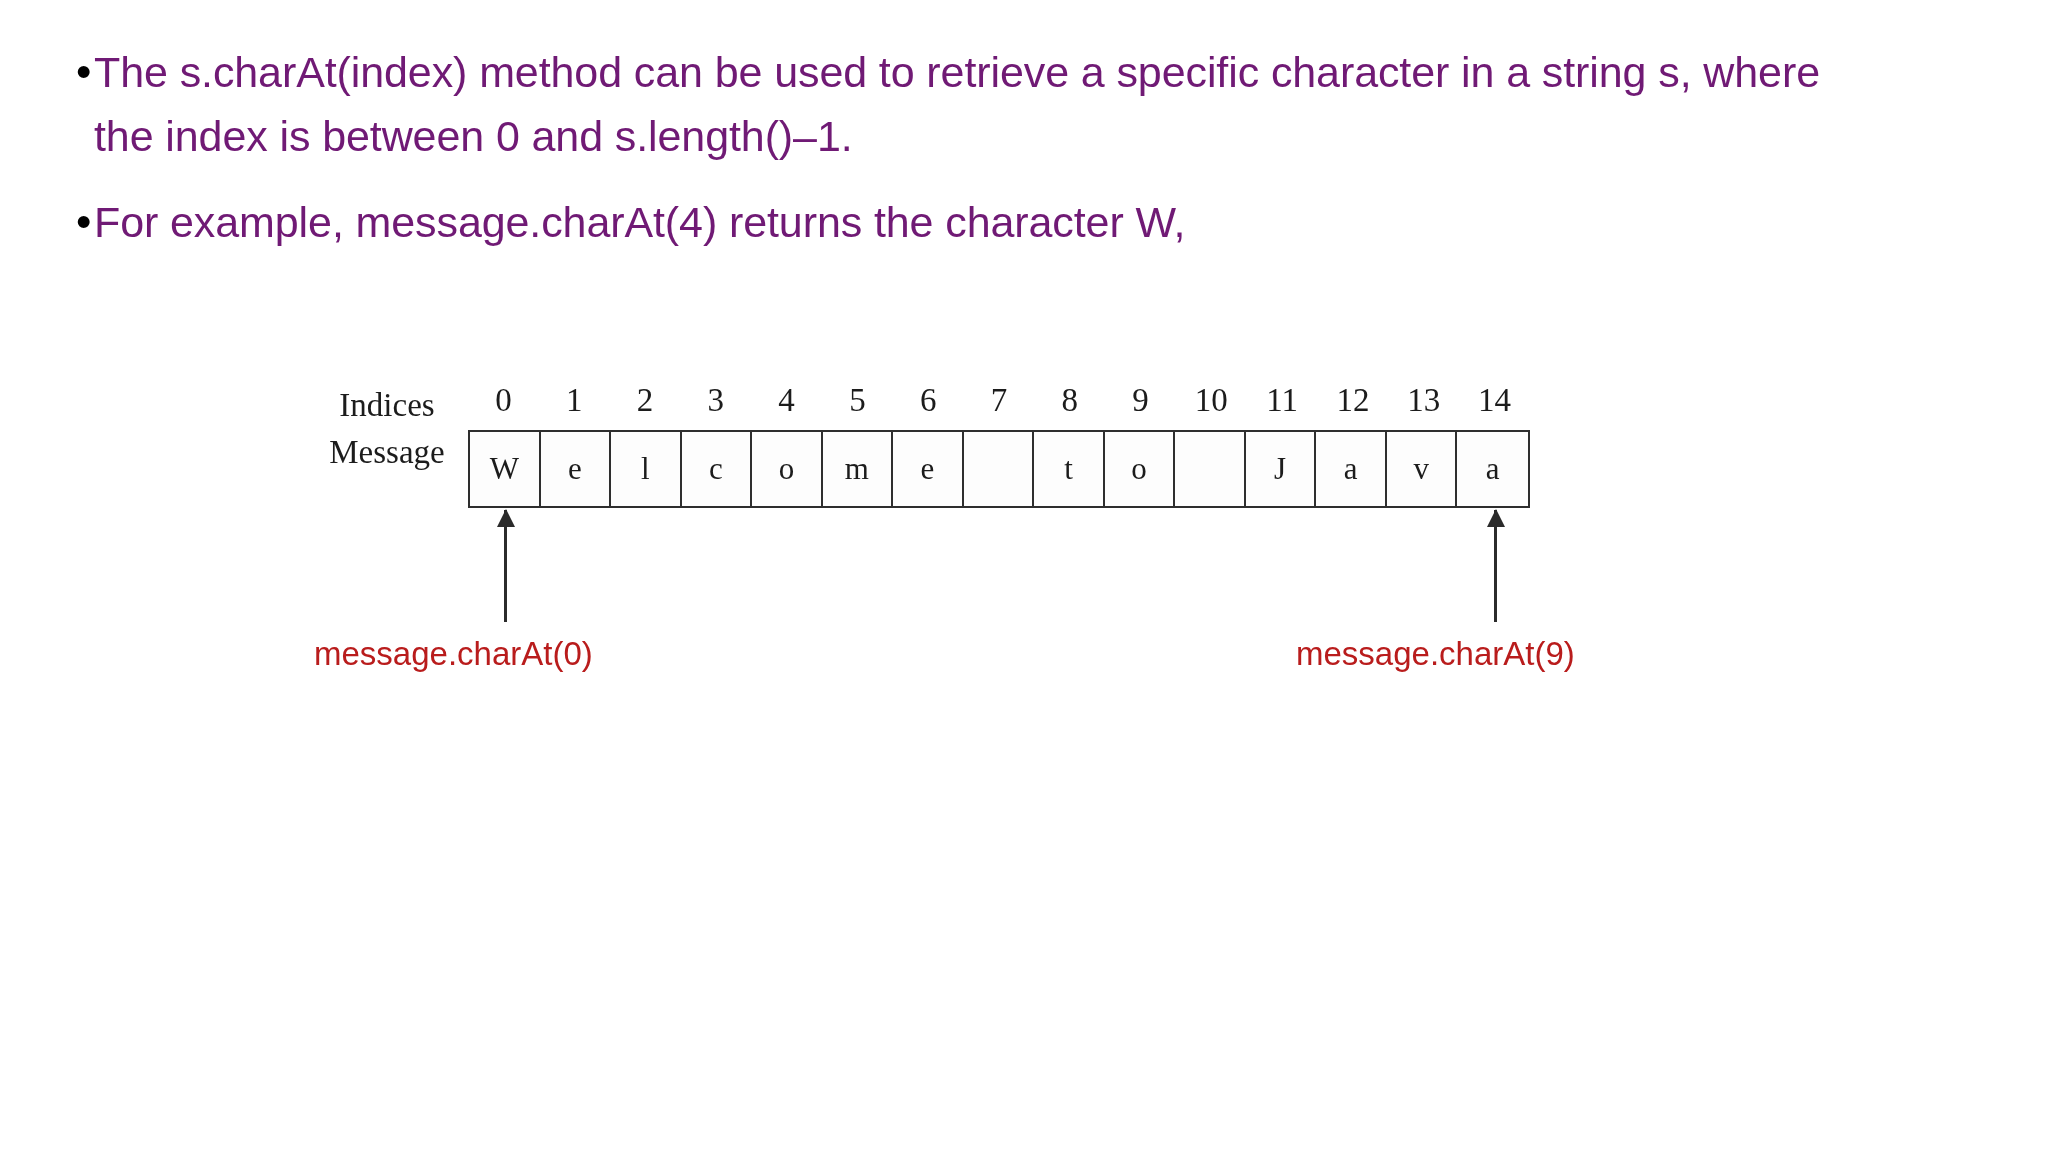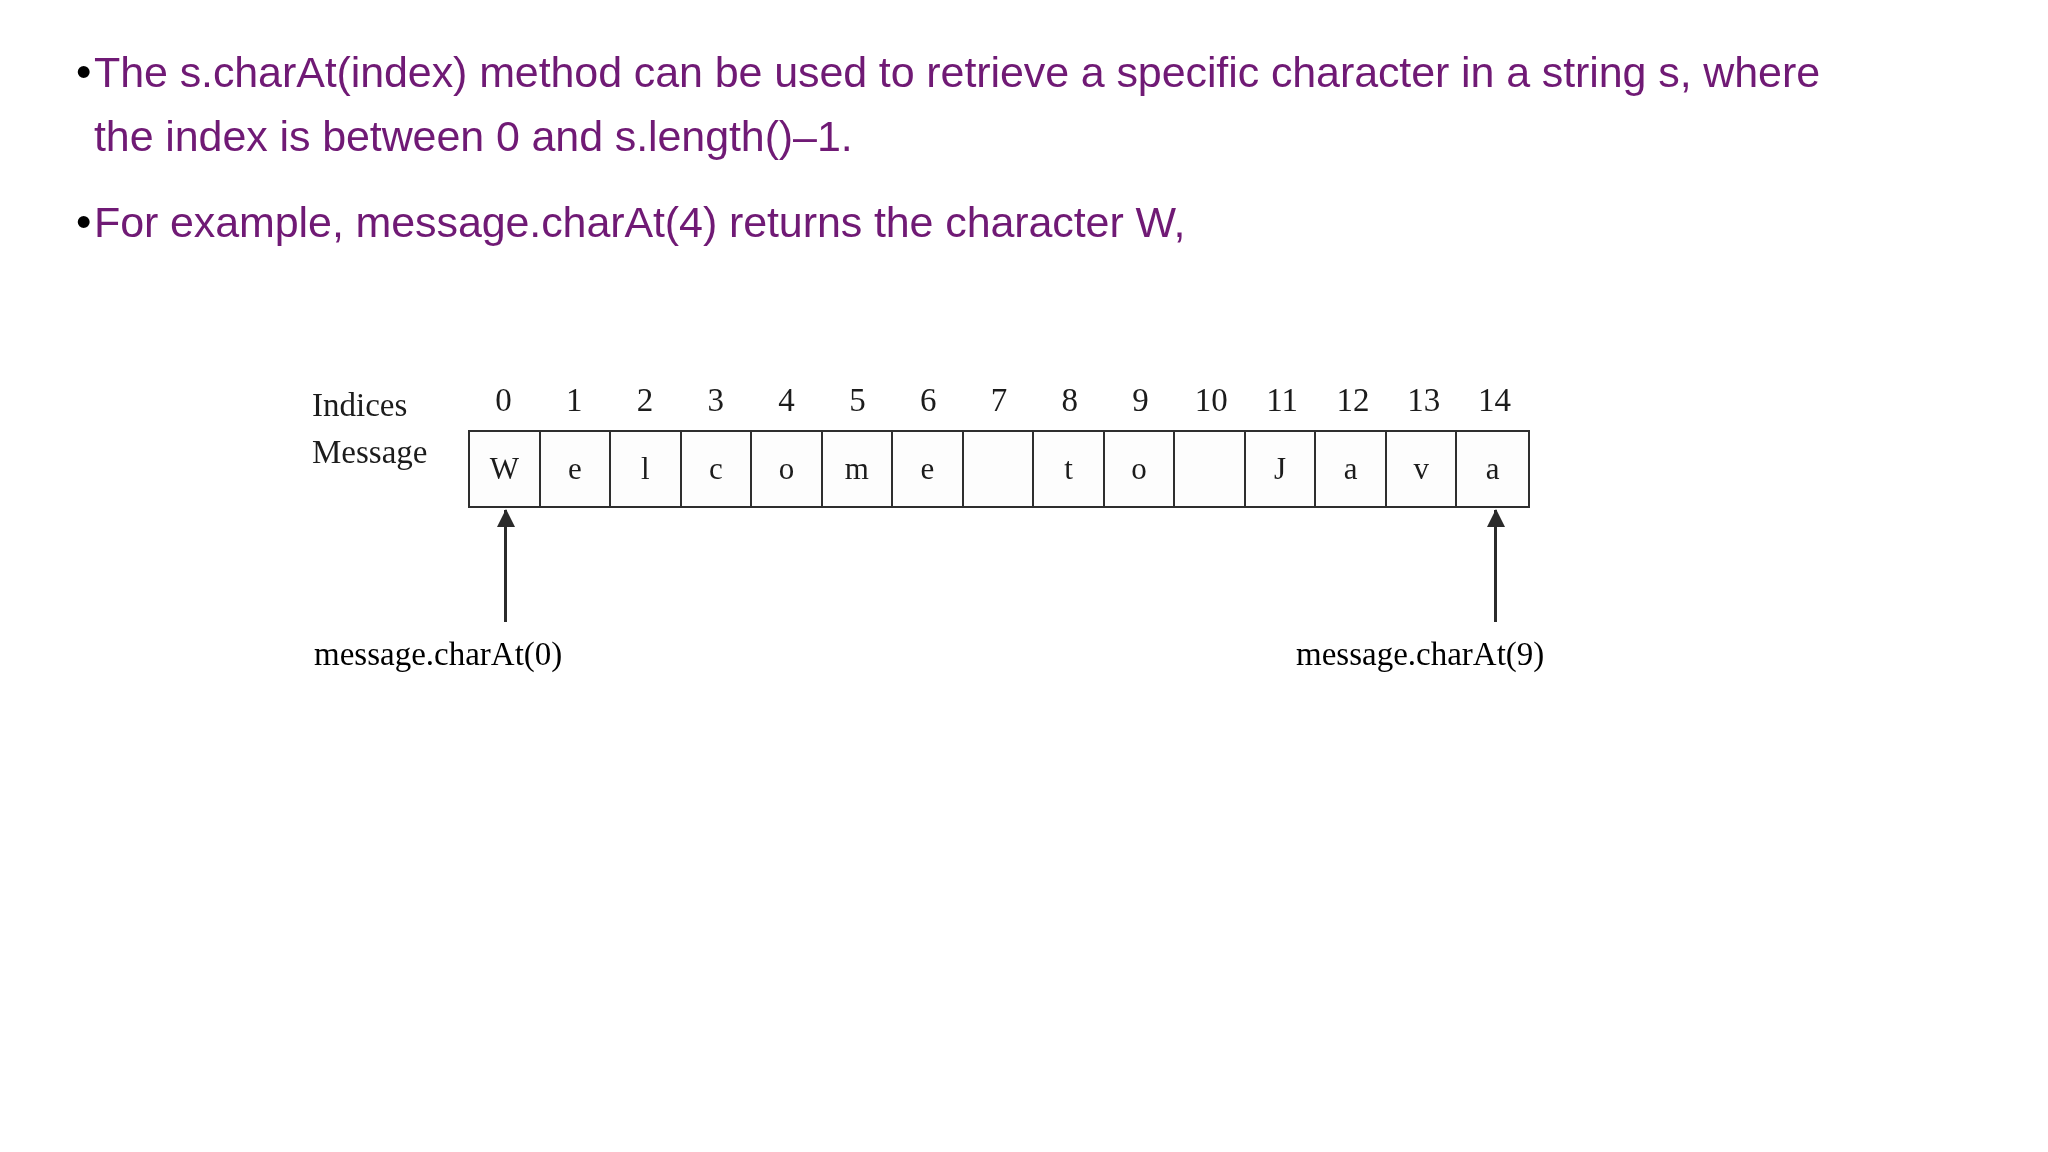--- a/index.html
+++ b/index.html
@@ -59,21 +59,21 @@
 
   .fig-labels {
     position: absolute;
     left: 312px;
     top: 30px;
     width: 150px;
     font-family: "Liberation Serif", serif;
     font-size: 33px;
     line-height: 47px;
     color: #1c1c1c;
-    text-align: left;
+    text-align: center;
   }
   .fig-label-indices { display: block; }
   .fig-label-message { display: block; }
 
   
   .index-strip {
     position: absolute;
     left: 468px;
     top: 28px;
     width: 1062px;
@@ -129,24 +129,24 @@
     border-left: 9px solid transparent;
     border-right: 9px solid transparent;
     border-bottom: 18px solid #2b2b2b;
   }
   .arrow-start { left: 504px; top: 158px; height: 112px; }
   .arrow-end   { left: 1494px; top: 158px; height: 112px; }
 
   
   .caption {
     position: absolute;
-    font-family: Liberation Serif, serif;
+    font-family: Liberation Sans, sans-serif;
     font-size: 33px;
     line-height: 40px;
-    color: #000000;
+    color: #b91c1c;
     white-space: nowrap;
   }
   .caption-start  { left: 314px;  top: 282px; }
   .caption-length { left: 756px;  top: 282px; }
   .caption-end    { left: 1296px; top: 282px; }
 </style>
 </head>
 <body>
 
 <div class="slide-body">

